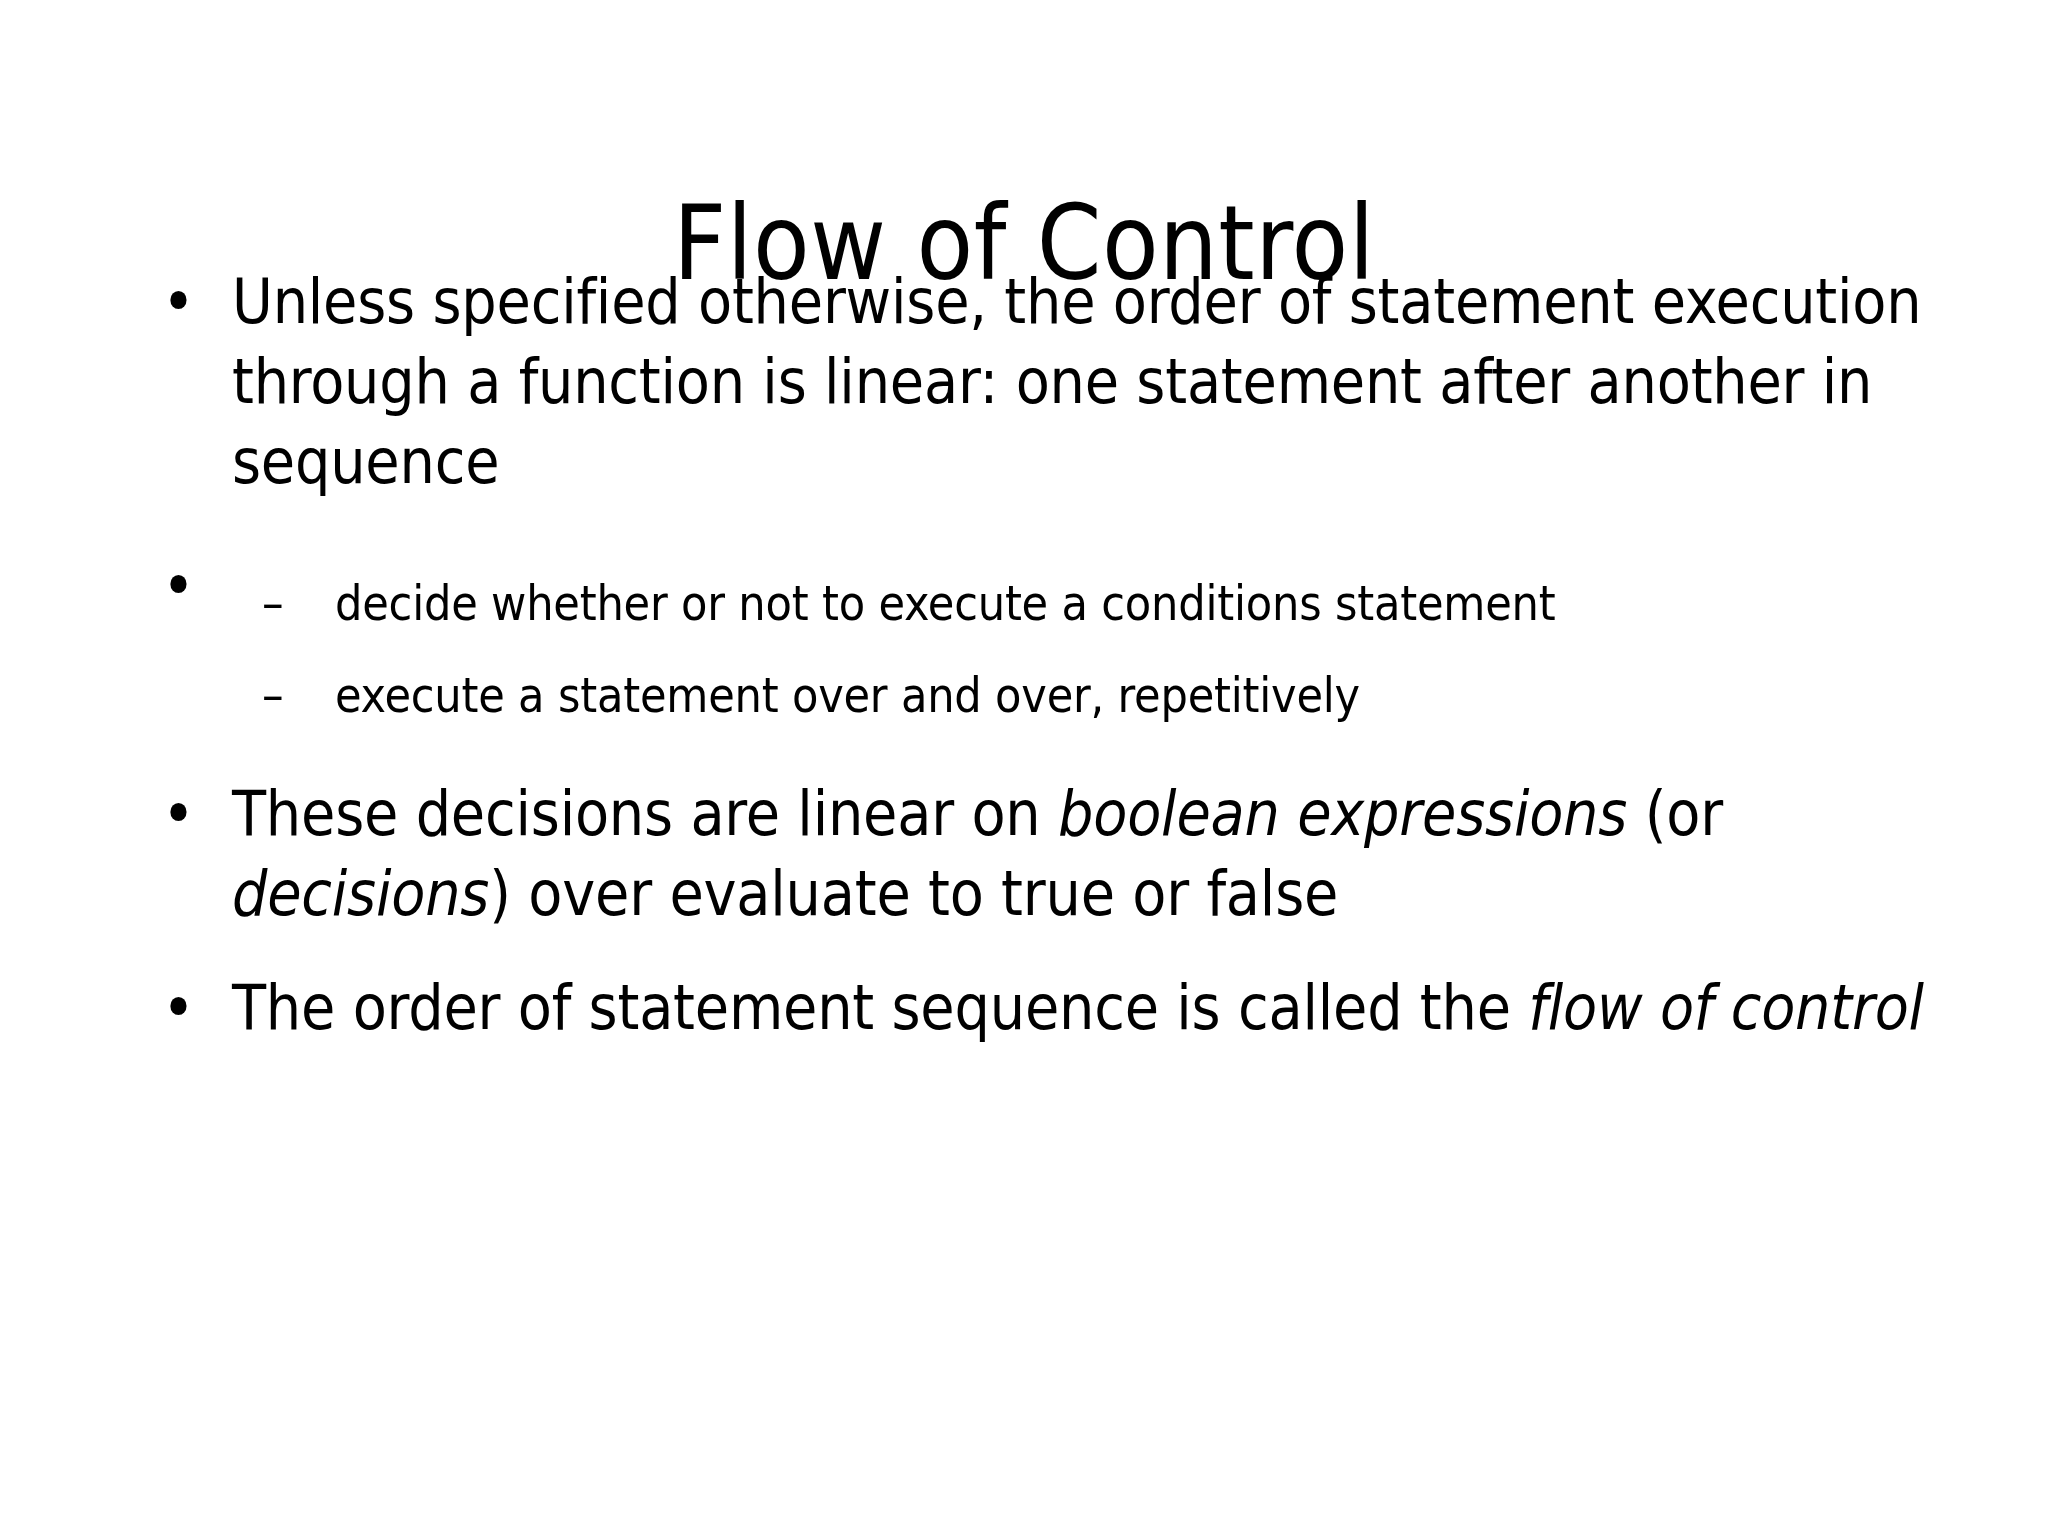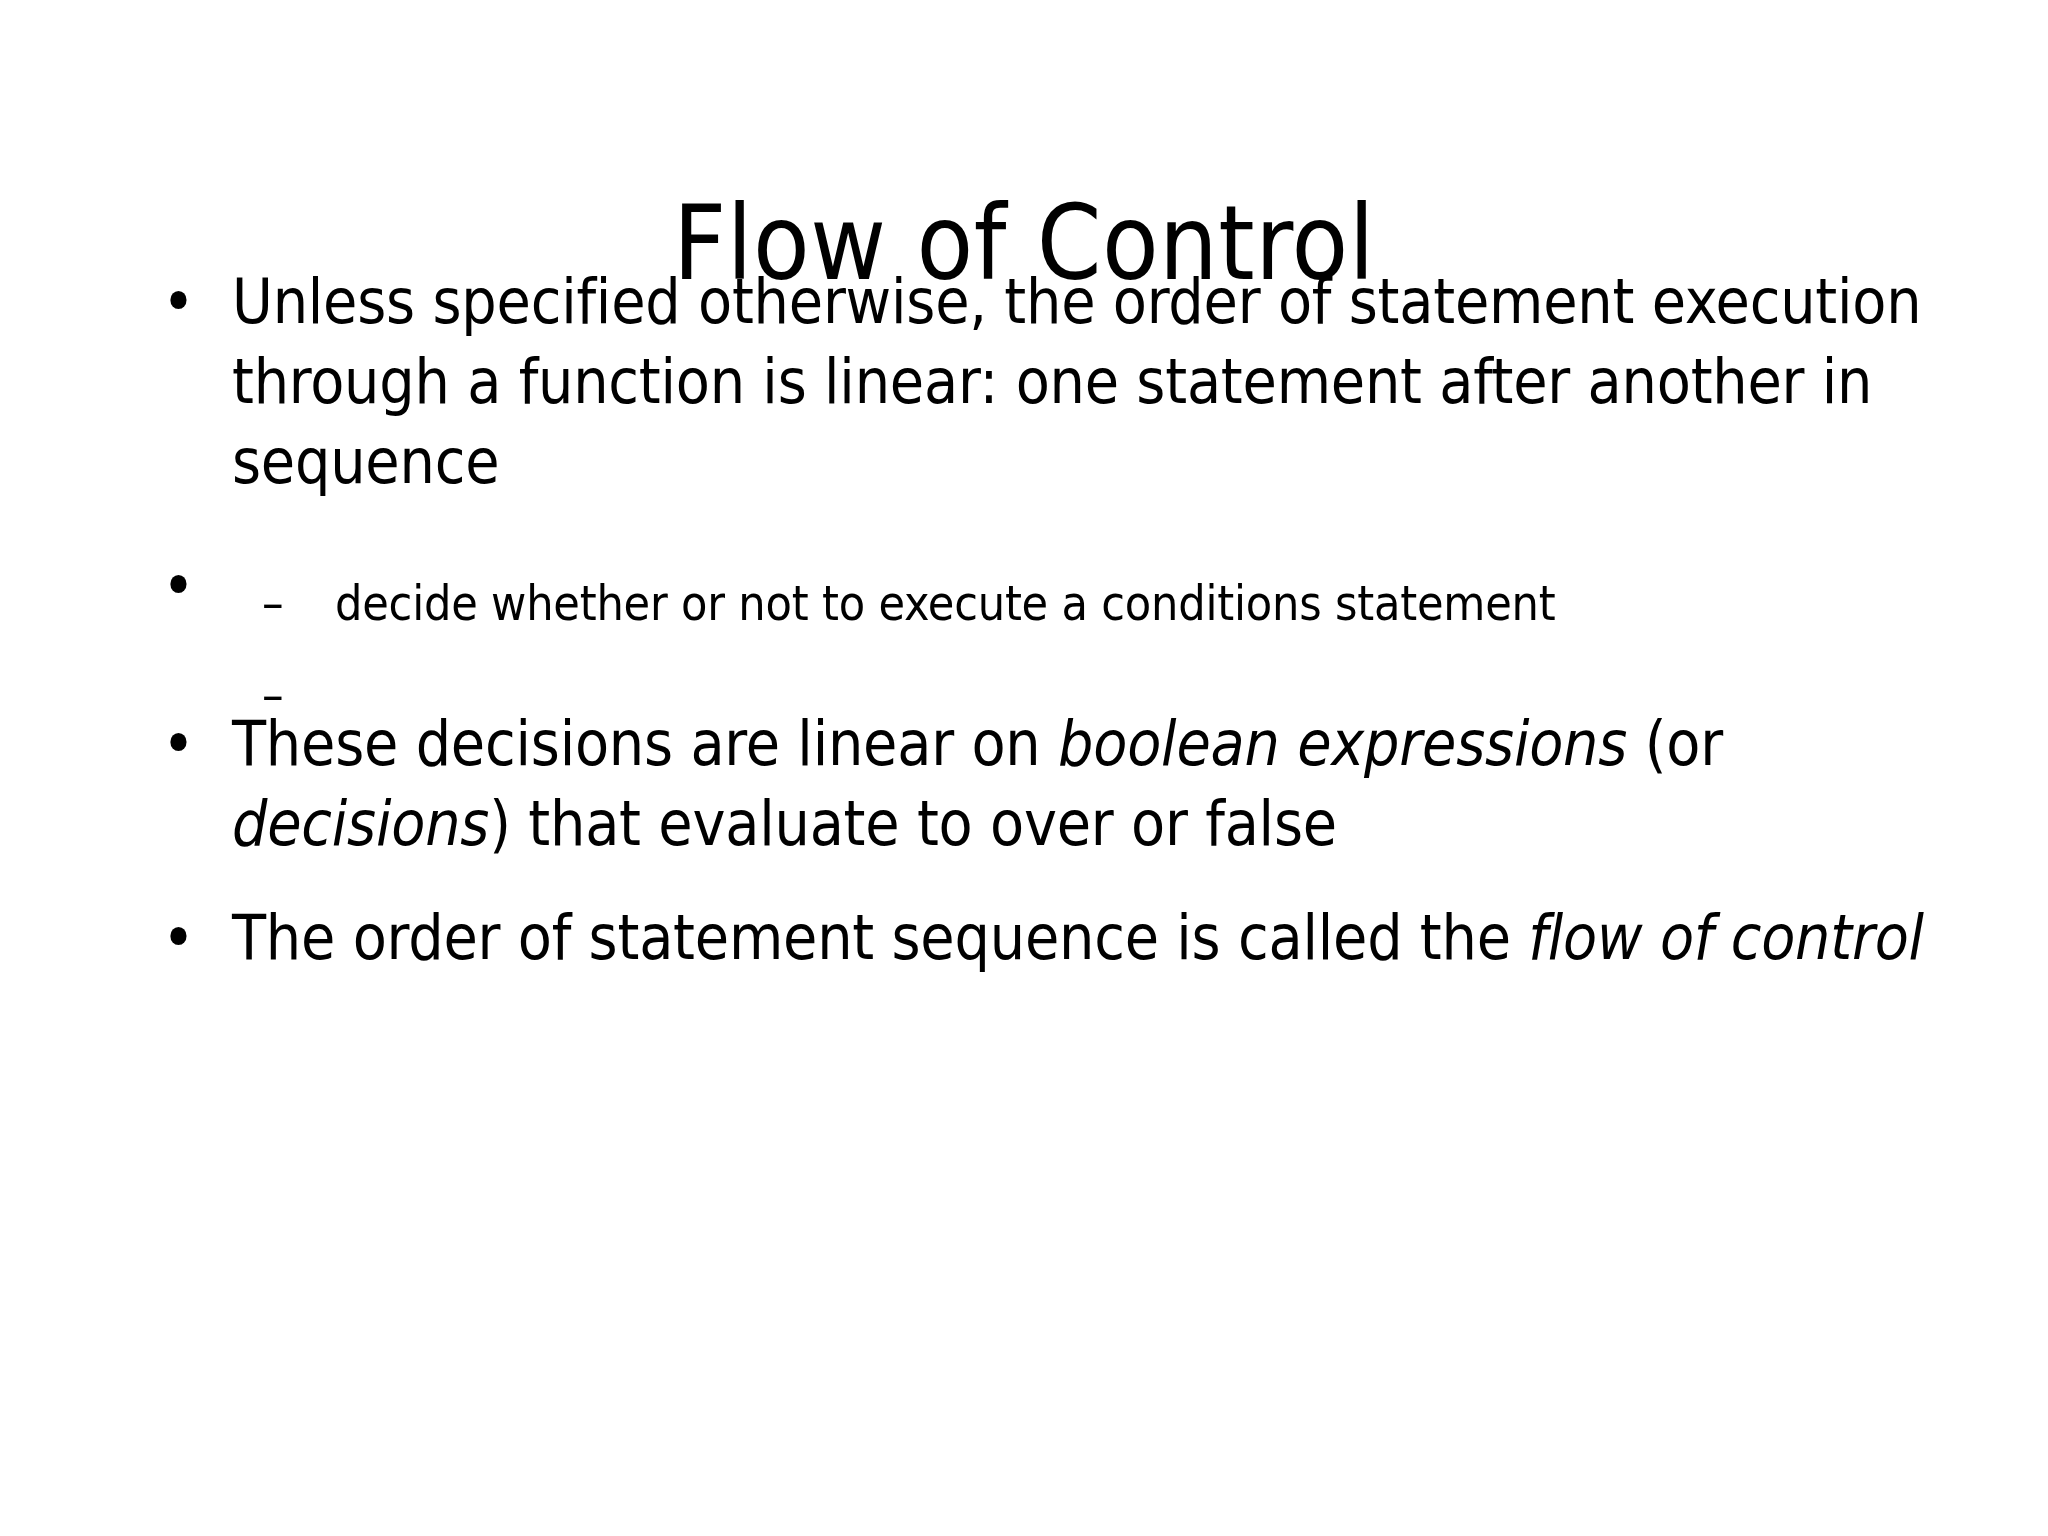--- a/index.html
+++ b/index.html
@@ -127,27 +127,28 @@
 
     <p class="bullet-l2">
       <span class="marker">–</span>
       <span class="txt">decide whether or not to execute a conditions statement</span>
     </p>
 
     <div class="gap-sm"></div>
 
     <p class="bullet-l2">
       <span class="marker">–</span>
+      <span class="txt">execute a statement over and over, repetitively</span>
     </p>
 
     <div class="gap-lg"></div>
 
     <p class="bullet-l1">
       <span class="marker">•</span>
-      <span class="txt">These decisions are linear on </span><span class="txt it">boolean expressions</span><span class="txt"> (or </span><span class="txt it">decisions</span><span class="txt">) that evaluate to over or false</span>
+      <span class="txt">These decisions are linear on </span><span class="txt it">boolean expressions</span><span class="txt"> (or </span><span class="txt it">decisions</span><span class="txt">) over evaluate to true or false</span>
     </p>
 
     <div class="gap-md"></div>
 
     <p class="bullet-l1">
       <span class="marker">•</span>
       <span class="txt">The order of statement sequence is called the </span><span class="txt it">flow of control</span>
     </p>
 
   </div>

